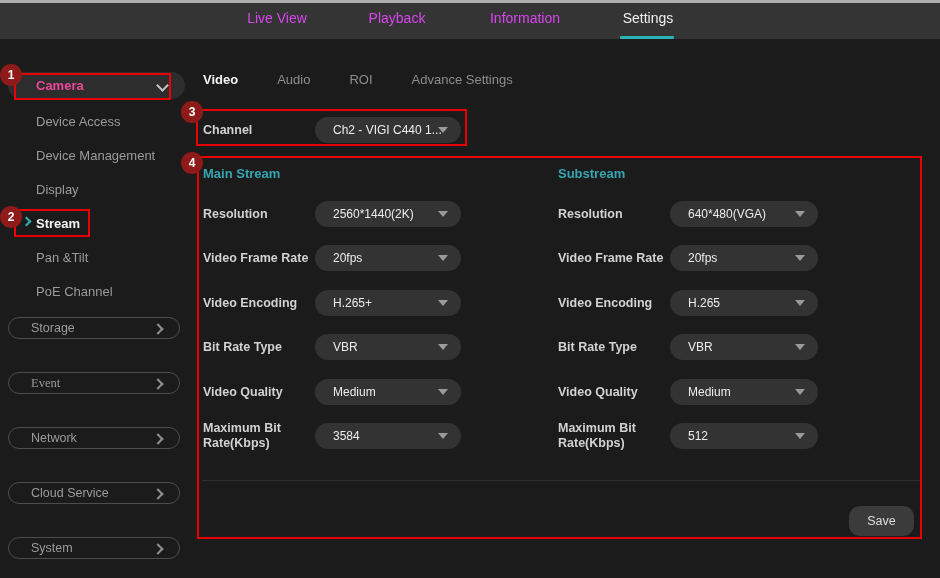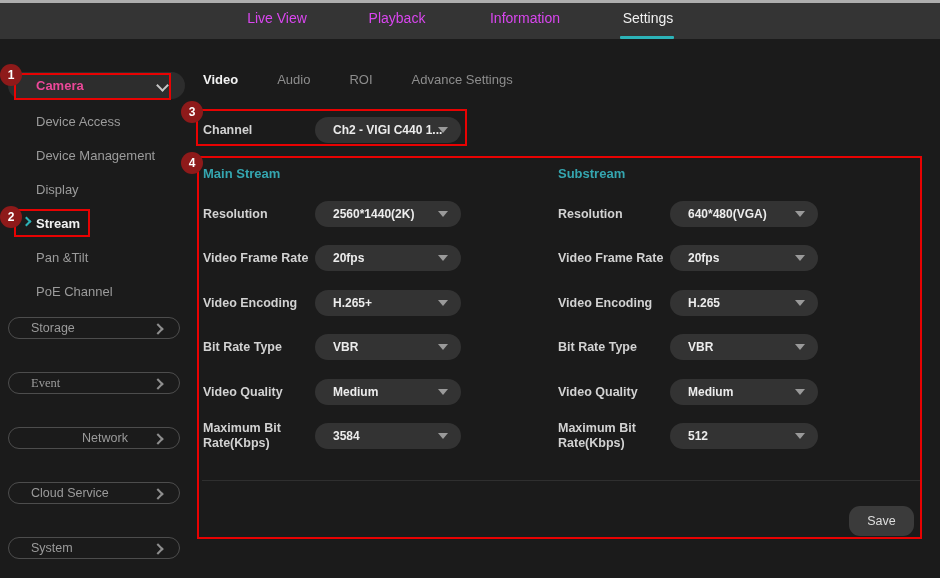--- a/index.html
+++ b/index.html
@@ -59,21 +59,21 @@
 
   
   .field-row{height:26px;display:flex;align-items:center;}
   .field-label{
     width:112px;flex:0 0 112px;color:#d2d2d2;font-size:12.5px;font-weight:bold;line-height:1.2;
   }
   .select-pill{
     position:relative;height:26px;background:#333333;border-radius:13px;
     display:flex;align-items:center;box-sizing:border-box;cursor:pointer;
   }
-  .select-pill .val{margin-left:18px;color:#ececec;font-size:12px;font-weight:bold;white-space:nowrap;}
+  .select-pill .val{margin-left:18px;color:#ececec;font-size:12px;font-weight:normal;white-space:nowrap;}
   .select-pill .tri{
     position:absolute;right:13px;top:10px;width:0;height:0;
     border-left:5px solid transparent;border-right:5px solid transparent;border-top:6px solid #9a9a9a;
   }
   .w146{width:146px;}
   .w148{width:148px;}
 
   .section-title{color:#35a6b0;font-size:13px;font-weight:bold;}
 
   .divider{left:202px;top:480px;width:720px;height:1px;background:#2f2f2f;}
@@ -116,21 +116,21 @@
 <div class="abs side-sub" style="top:281px;">PoE Channel</div>
 
 <div class="abs group-pill" style="top:317px;">
   <span class="lbl">Storage</span>
   <span class="chev-right"></span>
 </div>
 <div class="abs group-pill" style="top:372px;font-family:Liberation Serif, serif;">
   <span class="lbl">Event</span>
   <span class="chev-right"></span>
 </div>
-<div class="abs group-pill" style="top:427px;justify-content:center;">
+<div class="abs group-pill" style="top:427px;">
   <span class="lbl">Network</span>
   <span class="chev-right"></span>
 </div>
 <div class="abs group-pill" style="top:482px;">
   <span class="lbl">Cloud Service</span>
   <span class="chev-right"></span>
 </div>
 <div class="abs group-pill" style="top:537px;">
   <span class="lbl">System</span>
   <span class="chev-right"></span>

